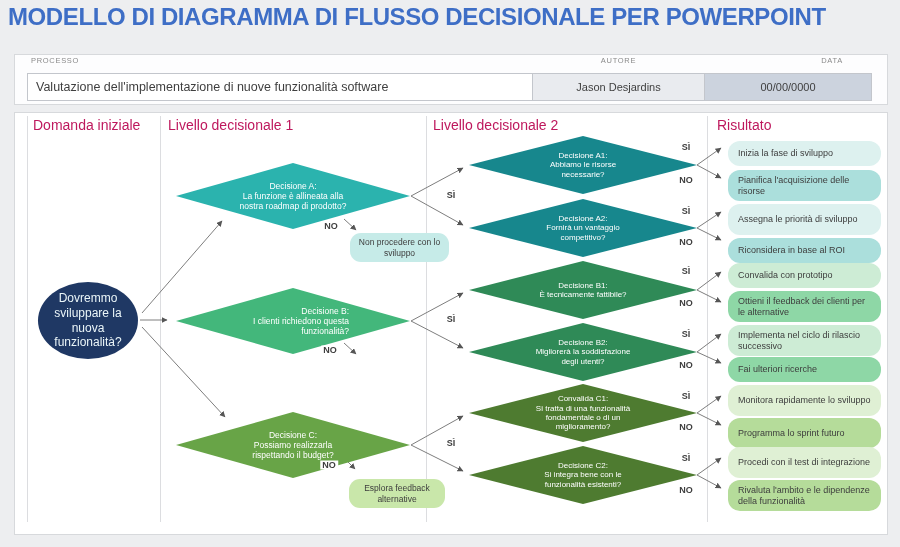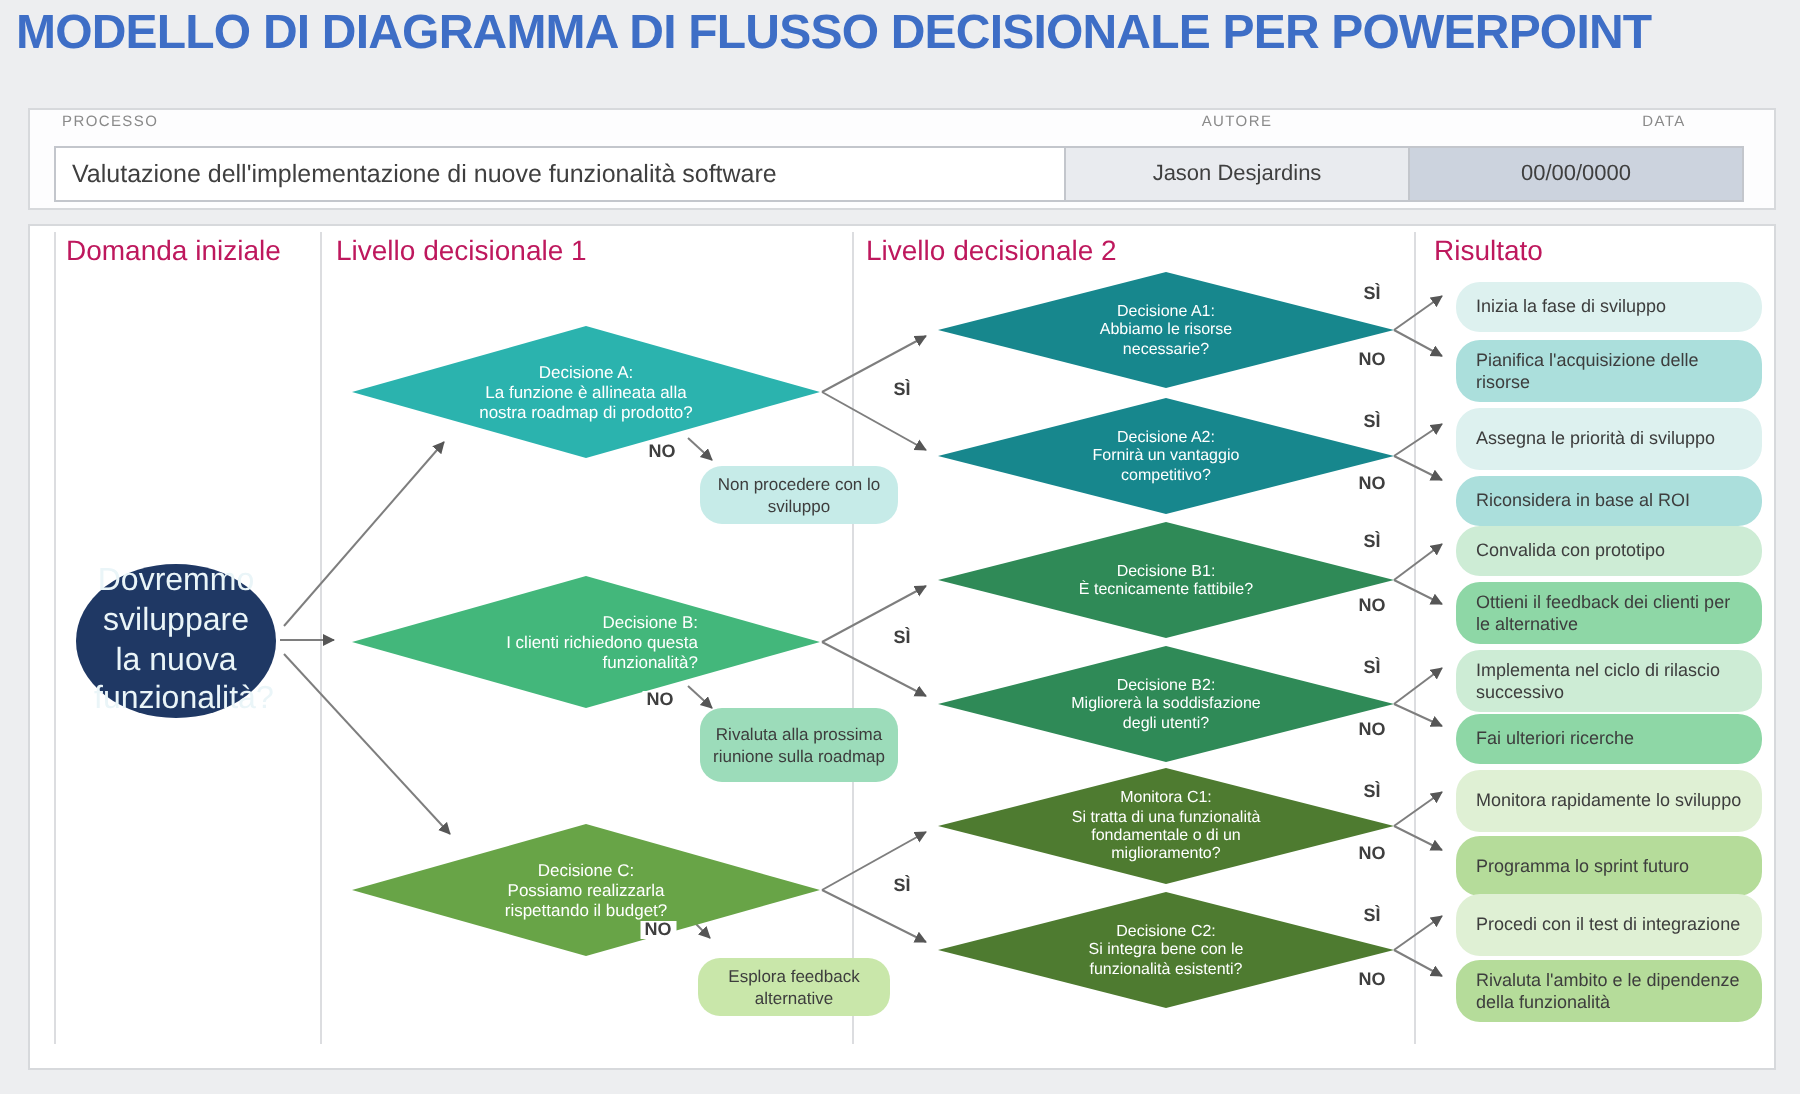--- a/index.html
+++ b/index.html
@@ -22,21 +22,21 @@
   .shape{position:absolute;display:flex;align-items:center;justify-content:center;
          text-align:center;color:#fff;}
   .shape .bg{position:absolute;left:0;top:0;right:0;bottom:0;}
   .shape .txt{position:relative;line-height:1.18;}
   .diamond .bg{clip-path:polygon(50% 0,100% 50%,50% 100%,0 50%);}
   .d-l1{width:234px;height:66px;font-size:8.5px;}
   .d-l1 .txt{width:112px;}
   .d-l2{width:228px;height:58px;font-size:8px;}
   .d-l2 .txt{width:104px;}
   .dn{display:block;}
-  .start{width:100px;height:77px;font-size:16px;color:#eaf5f8;}
+  .start{width:100px;height:77px;font-size:12px;color:#eaf5f8;}
   .start .bg{border-radius:50%;background:#1f3864;}
   .start .txt{width:82px;line-height:1.22;}
   .tag{position:absolute;border-radius:11px;display:flex;align-items:center;justify-content:center;
        text-align:center;font-size:8.5px;line-height:1.25;color:#3d3d3d;box-sizing:border-box;padding:2px 5px;}
   .result{position:absolute;left:728px;width:153px;border-radius:12px;display:flex;align-items:center;
           font-size:9px;line-height:1.2;color:#3d3d3d;box-sizing:border-box;padding:3px 8px 3px 10px;}
   .r-teal-l{background:#ddf1ef;}  .r-teal-m{background:#abdfdc;}
   .r-green-l{background:#cdecd5;} .r-green-m{background:#8ed7a6;}
   .r-lime-l{background:#dff0d4;}  .r-lime-m{background:#b5dc9a;}
   .lbl{position:absolute;transform:translate(-50%,-50%);font-size:9px;font-weight:bold;
@@ -113,42 +113,41 @@
   <div class="shape diamond d-l1" style="left:176px;top:288px;text-align:right;">
     <div class="bg" style="background:#43b77b;"></div>
     <div class="txt"><span class="dn">Decisione B:</span><span>I clienti richiedono questa funzionalità?</span></div>
   </div>
   <div class="shape diamond d-l1" style="left:176px;top:412px;">
     <div class="bg" style="background:#68a447;"></div>
     <div class="txt"><span class="dn">Decisione C:</span><span>Possiamo realizzarla rispettando il budget?</span></div>
   </div>
 
   <div class="tag" style="left:350px;top:233px;width:99px;height:29px;background:#c6ebe8;">Non procedere con lo sviluppo</div>
-  <div class="tag" style="left:350px;top:354px;width:99px;height:37px;background:#9cdcba;">Rivaluta alla prossima riunione sulla roadmap</div>
   <div class="tag" style="left:349px;top:479px;width:96px;height:29px;background:#c9e7aa;">Esplora feedback alternative</div>
 
   <div class="shape diamond d-l2" style="left:469px;top:136px;">
     <div class="bg" style="background:#17878d;"></div>
     <div class="txt"><span class="dn">Decisione A1:</span><span>Abbiamo le risorse necessarie?</span></div>
   </div>
   <div class="shape diamond d-l2" style="left:469px;top:199px;">
     <div class="bg" style="background:#17878d;"></div>
     <div class="txt"><span class="dn">Decisione A2:</span><span>Fornirà un vantaggio competitivo?</span></div>
   </div>
   <div class="shape diamond d-l2" style="left:469px;top:261px;">
     <div class="bg" style="background:#2f8a57;"></div>
     <div class="txt"><span class="dn">Decisione B1:</span><span>È tecnicamente fattibile?</span></div>
   </div>
   <div class="shape diamond d-l2" style="left:469px;top:323px;">
     <div class="bg" style="background:#2f8a57;"></div>
     <div class="txt"><span class="dn">Decisione B2:</span><span>Migliorerà la soddisfazione degli utenti?</span></div>
   </div>
   <div class="shape diamond d-l2" style="left:469px;top:384px;">
     <div class="bg" style="background:#4e7b30;"></div>
-    <div class="txt"><span class="dn">Monitora C1:</span><span>Si tratta di una funzionalità fondamentale o di un miglioramento?</span></div>
+    <div class="txt"><span class="dn">Convalida C1:</span><span>Si tratta di una funzionalità fondamentale o di un miglioramento?</span></div>
   </div>
   <div class="shape diamond d-l2" style="left:469px;top:446px;">
     <div class="bg" style="background:#4e7b30;"></div>
     <div class="txt"><span class="dn">Decisione C2:</span><span>Si integra bene con le funzionalità esistenti?</span></div>
   </div>
 
   <span class="lbl" style="left:451px;top:195px;">SÌ</span>
   <span class="lbl" style="left:451px;top:319px;">SÌ</span>
   <span class="lbl" style="left:451px;top:443px;">SÌ</span>
   <span class="lbl" style="left:331px;top:226px;">NO</span>

